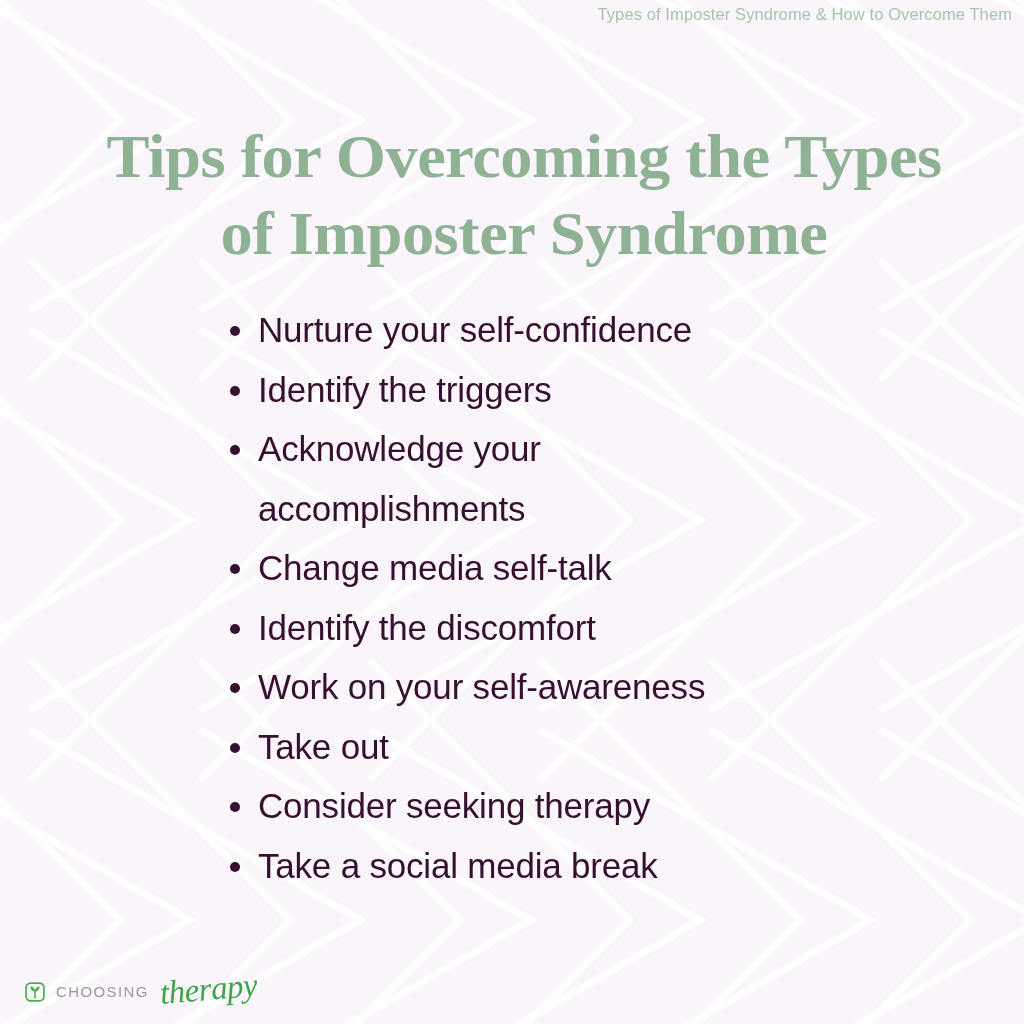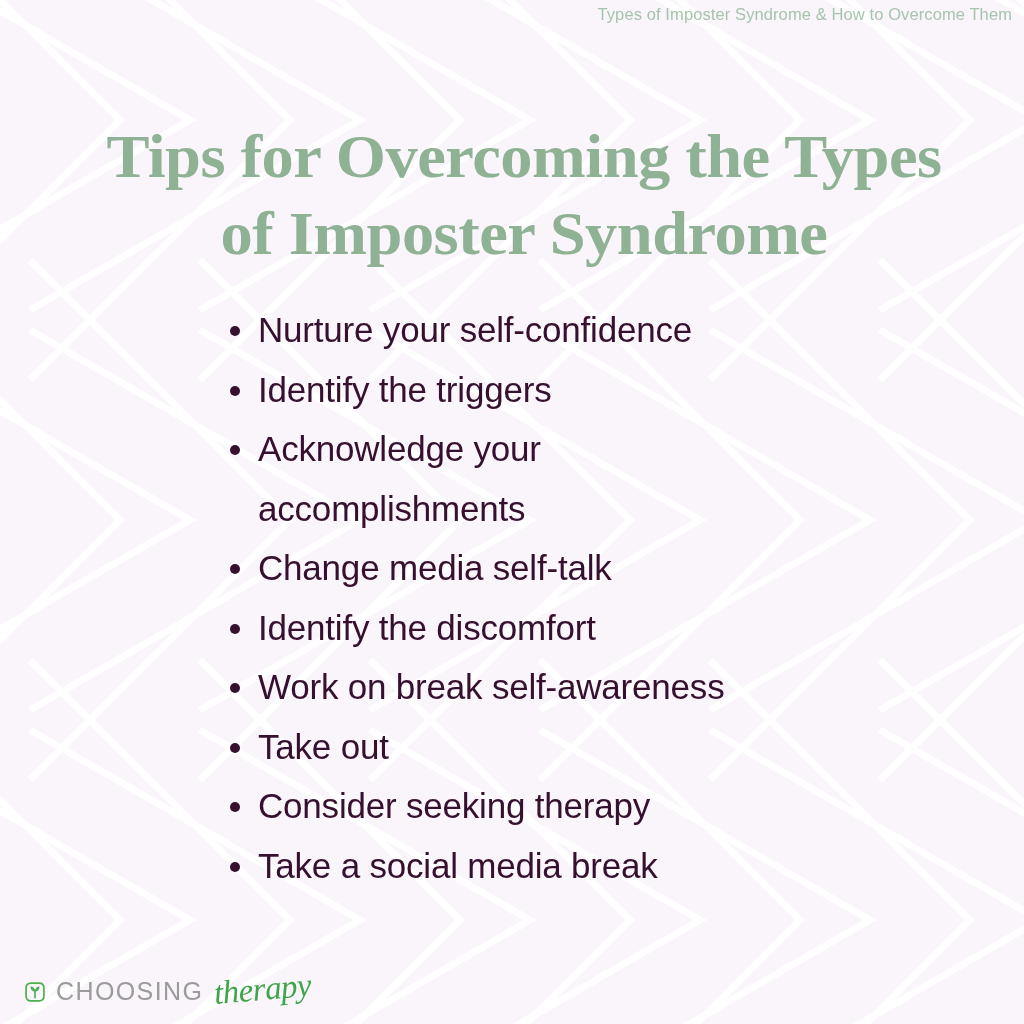--- a/index.html
+++ b/index.html
@@ -113,21 +113,21 @@
     gap: 8px;
   }
   #logo-mark {
     width: 26px;
     height: 26px;
     flex: 0 0 auto;
     display: block;
   }
   #logo-choosing {
     font-family: "Liberation Sans", sans-serif;
-    font-size: 25px;
+    font-size: 15px;
     letter-spacing: 1.4px;
     color: #9B9B9B;
     text-transform: uppercase;
     line-height: 1;
     padding-bottom: 1px;
   }
   #logo-therapy {
     font-family: "Liberation Serif", serif;
     font-style: italic;
     font-size: 33px;
@@ -247,21 +247,21 @@
     <li class="tip-item">
       <span class="bullet-dot"></span>
       <span>Change media self-talk</span>
     </li>
     <li class="tip-item">
       <span class="bullet-dot"></span>
       <span>Identify the discomfort</span>
     </li>
     <li class="tip-item">
       <span class="bullet-dot"></span>
-      <span>Work on break self-awareness</span>
+      <span>Work on your self-awareness</span>
     </li>
     <li class="tip-item">
       <span class="bullet-dot"></span>
       <span>Take out</span>
     </li>
     <li class="tip-item">
       <span class="bullet-dot"></span>
       <span>Consider seeking therapy</span>
     </li>
     <li class="tip-item">

